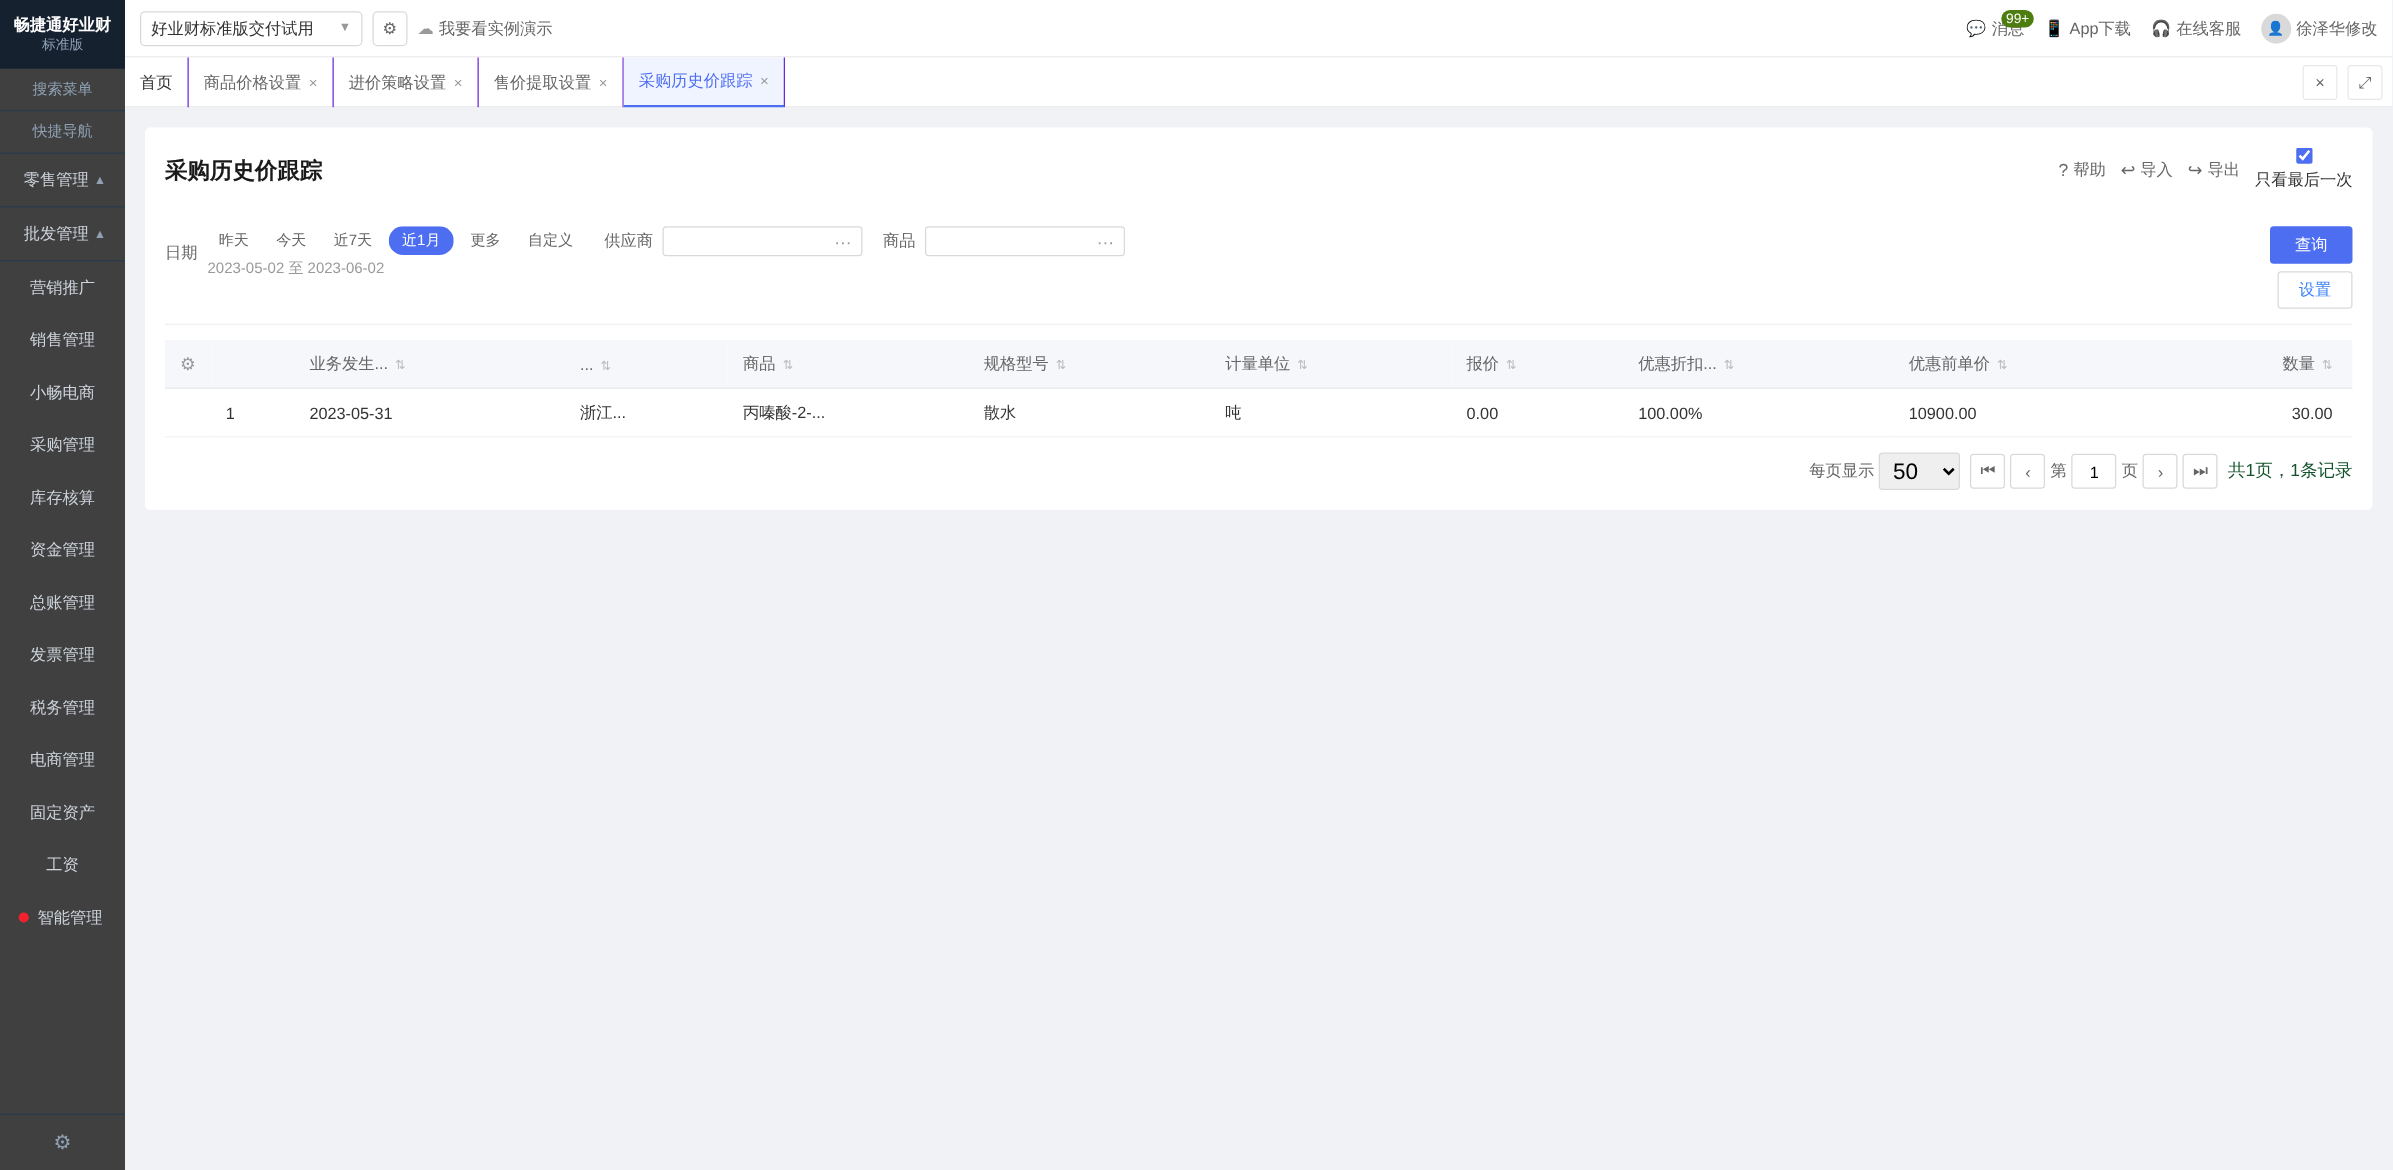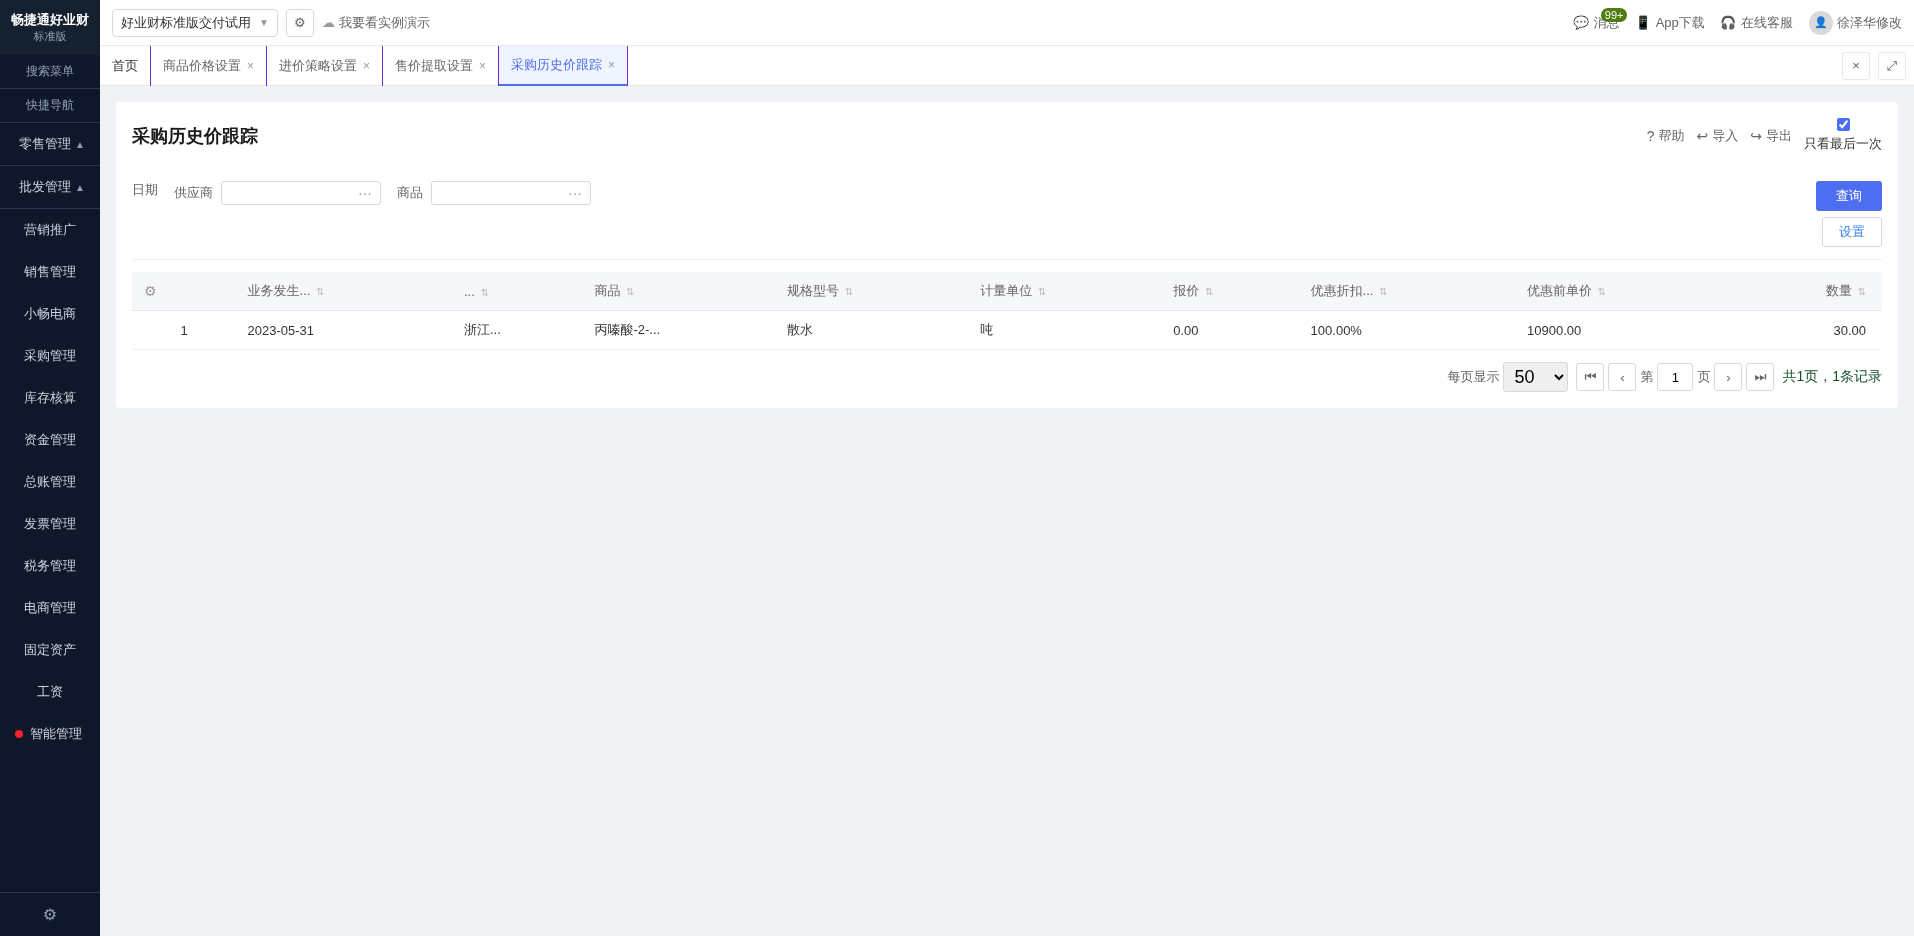--- a/index.html
+++ b/index.html
@@ -1,38 +1,38 @@
 <!DOCTYPE html>
 <html><head>
   <meta charset="utf-8">
   <style>
     * { margin: 0; padding: 0; box-sizing: border-box; }
     body { font-family: 'Microsoft YaHei', Arial, sans-serif; font-size: 13px; background: #f0f2f5; color: #333; display: flex; height: 936px; overflow: hidden; }
 
     
-    .sidebar { width: 100px; background: #0f172a; color: #cdd3db; display: flex; flex-direction: column; height: 100%; flex-shrink: 0; }
+    .sidebar { width: 100px; background: #404040; color: #cdd3db; display: flex; flex-direction: column; height: 100%; flex-shrink: 0; }
     .sidebar-logo { padding: 12px 8px; background: #162130; text-align: center; line-height: 1.3; }
     .sidebar-logo .logo-title { color: #fff; font-size: 13px; font-weight: bold; }
     .sidebar-logo .logo-sub { color: #8fa0b3; font-size: 11px; }
     .sidebar-search { padding: 8px; text-align: center; color: #8fa0b3; font-size: 12px; cursor: pointer; border-bottom: 1px solid #2a3a4e; }
     .sidebar-nav { padding: 8px; text-align: center; color: #8fa0b3; font-size: 12px; cursor: pointer; border-bottom: 1px solid #2a3a4e; }
     .sidebar-menu-item { padding: 12px 8px; text-align: center; font-size: 13px; cursor: pointer; display: flex; align-items: center; justify-content: space-between; padding: 12px 15px; color: #cdd3db; }
     .sidebar-menu-item .label { flex: 1; text-align: center; }
     .sidebar-menu-item .arrow { font-size: 10px; color: #8fa0b3; }
     .sidebar-section { border-bottom: 1px solid #2a3a4e; }
     .sidebar-bottom { margin-top: auto; padding: 12px; text-align: center; border-top: 1px solid #2a3a4e; }
     .sidebar-bottom .gear-icon { color: #8fa0b3; font-size: 16px; cursor: pointer; }
     .red-dot { width: 8px; height: 8px; background: #f5222d; border-radius: 50%; display: inline-block; margin-right: 4px; }
 
     
     .main { flex: 1; display: flex; flex-direction: column; overflow: hidden; }
 
     
     .topbar { height: 46px; background: #fff; display: flex; align-items: center; padding: 0 12px; border-bottom: 1px solid #e8e8e8; gap: 8px; }
-    .topbar-select { display: flex; align-items: center; gap: 8px; border: 1px solid #d9d9d9; border-radius: 4px; padding: 4px 8px; font-size: 13px; cursor: pointer; color: #333; }
+    .topbar-select { display: flex; align-items: center; gap: 20px; border: 1px solid #d9d9d9; border-radius: 4px; padding: 4px 8px; font-size: 13px; cursor: pointer; color: #333; }
     .topbar-select .chevron { color: #999; font-size: 10px; }
     .topbar-gear { width: 28px; height: 28px; border: 1px solid #d9d9d9; border-radius: 4px; display: flex; align-items: center; justify-content: center; cursor: pointer; color: #666; }
     .topbar-demo { display: flex; align-items: center; gap: 4px; color: #666; font-size: 13px; cursor: pointer; }
     .topbar-demo .cloud-icon { color: #999; }
     .topbar-right { margin-left: auto; display: flex; align-items: center; gap: 16px; }
     .topbar-msg { display: flex; align-items: center; gap: 4px; color: #666; font-size: 13px; cursor: pointer; position: relative; }
     .msg-badge { background: #4d7c0f; color: #fff; font-size: 11px; border-radius: 10px; padding: 1px 4px; position: absolute; top: -6px; right: -8px; }
     .topbar-app { display: flex; align-items: center; gap: 4px; color: #666; font-size: 13px; cursor: pointer; }
     .topbar-service { display: flex; align-items: center; gap: 4px; color: #666; font-size: 13px; cursor: pointer; }
     .topbar-user { display: flex; align-items: center; gap: 4px; color: #666; font-size: 13px; cursor: pointer; }
@@ -240,20 +240,31 @@
           <label class="checkbox-label">
             <input type="checkbox" checked="" style="">
             <span>只看最后一次</span>
           </label>
         </div>
       </div>
 
       <div class="filter-area">
         <div class="filter-group">
           <span class="filter-label">日期</span>
+          <div>
+            <div class="date-btns">
+              <span class="date-btn">昨天</span>
+              <span class="date-btn">今天</span>
+              <span class="date-btn">近7天</span>
+              <span class="date-btn active">近1月</span>
+              <span class="date-btn">更多</span>
+              <span class="date-btn">自定义</span>
+            </div>
+            <div class="date-range">2023-05-02 至 2023-06-02</div>
+          </div>
         </div>
 
         <div class="filter-group">
           <span class="filter-label">供应商</span>
           <div class="supplier-input">
             <input type="text" style="border: none; outline: none; font-size: 13px; width: 120px;">
             <span class="ellipsis-btn">···</span>
           </div>
         </div>
 

